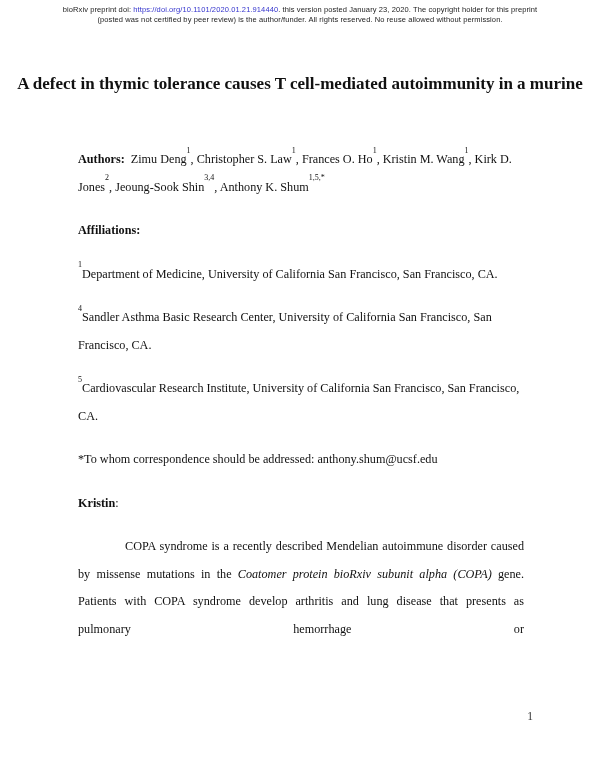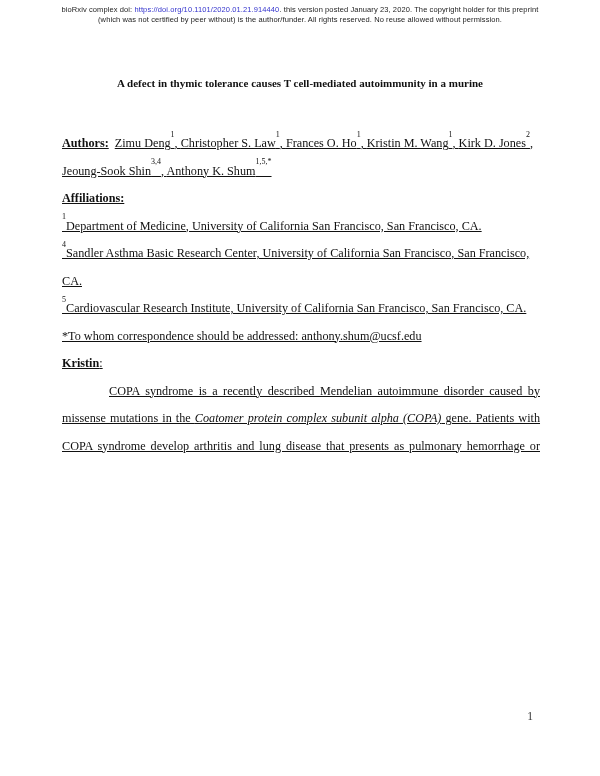--- a/index.html
+++ b/index.html
@@ -17,29 +17,29 @@
     text-align:center;
     font-family:"Liberation Sans","DejaVu Sans",sans-serif;
     font-size:7.5px;line-height:9.5px;color:#1c1c1c;
     letter-spacing:0.1px;
   }
   .doi-link{color:#3333cc;text-decoration:none;cursor:pointer;}
   
   .paper-title{
     position:absolute;top:75px;left:0;right:0;
     text-align:center;font-weight:bold;
-    font-size:11px;line-height:17px;
+    font-size:17px;line-height:17px;
   }
   .paper-title .t-line{white-space:nowrap;}
   
   .content{
     position:absolute;top:130px;left:62px;width:478px;
     font-size:12.2px;line-height:27.5px;
   }
-  .content p{margin:0;text-decoration:underline;}
+  .content p{margin:16px;}
   .mt5{margin-top:5px;}
   .mt38{margin-top:38px;}
   .mt27{margin-top:27px;}
   .b{font-weight:bold;}
   .label{font-weight:bold;margin-right:6px;}
   sup.s{
     font-size:8px;line-height:0;position:relative;top:-5px;
   }
   .abstract-para{
     text-align:justify;text-align-last:justify;
@@ -50,22 +50,22 @@
     position:absolute;top:710px;right:67px;
     font-size:11.5px;color:#333;
   }
 </style>
 </head>
 <body>
 
 <div class="page">
 
   <div class="biorxiv-header">
-    <span>bioRxiv complex doi: </span><a class="doi-link">https://doi.org/10.1101/2020.01.21.914440</a><span>. this version posted January 23, 2020. The copyright holder for this preprint</span><br>
-    <span>(which was not certified by peer without) is the author/funder. All rights reserved. No reuse allowed without permission.</span>
+    <span>bioRxiv preprint doi: </span><a class="doi-link">https://doi.org/10.1101/2020.01.21.914440</a><span>. this version posted January 23, 2020. The copyright holder for this preprint</span><br>
+    <span>(posted was not certified by peer review) is the author/funder. All rights reserved. No reuse allowed without permission.</span>
   </div>
 
   <div class="paper-title">
     <div class="t-line">A defect in thymic tolerance causes T cell-mediated autoimmunity in a murine</div>
   </div>
 
   <div class="content">
 
     <p><span class="label">Authors:</span><span>Zimu Deng</span><sup class="s">1</sup><span>, </span><span>Christopher S. Law</span><sup class="s">1</sup><span>, </span><span>Frances O. Ho</span><sup class="s">1</sup><span>, </span><span>Kristin M. Wang</span><sup class="s">1</sup><span>, </span><span>Kirk D. Jones</span><sup class="s">2</sup><span>, </span><span>Jeoung-Sook Shin</span><sup class="s">3,4</sup><span>, </span><span>Anthony K. Shum</span><sup class="s">1,5,*</sup></p>
 
@@ -77,19 +77,19 @@
 
     <p class="mt5"><sup class="s">4</sup><span>Sandler Asthma Basic Research Center, University of California San Francisco, San Francisco, CA.</span></p>
 
     <p class="mt5"><sup class="s">5</sup><span>Cardiovascular Research Institute, University of California San Francisco, San Francisco, CA.</span></p>
 
     <p class="mt5">*To whom correspondence should be addressed: anthony.shum@ucsf.edu</p>
 
 
     <p class="mt27"><span class="b">Kristin</span><span>:</span></p>
 
-    <p class="mt5 abstract-para"><span>COPA syndrome is a recently described Mendelian autoimmune disorder caused by missense mutations in the </span><span class="gene-italic">Coatomer protein complex subunit alpha (COPA)</span><span> gene. Patients with COPA syndrome develop arthritis and lung disease that presents as pulmonary hemorrhage or</span></p>
+    <p class="mt5 abstract-para"><span>COPA syndrome is a recently described Mendelian autoimmune disorder caused by missense mutations in the </span><span class="gene-italic">Coatomer protein bioRxiv subunit alpha (COPA)</span><span> gene. Patients with COPA syndrome develop arthritis and lung disease that presents as pulmonary hemorrhage or</span></p>
 
   </div>
 
   <div class="page-number">1</div>
 
 </div>
 
 </body></html>

